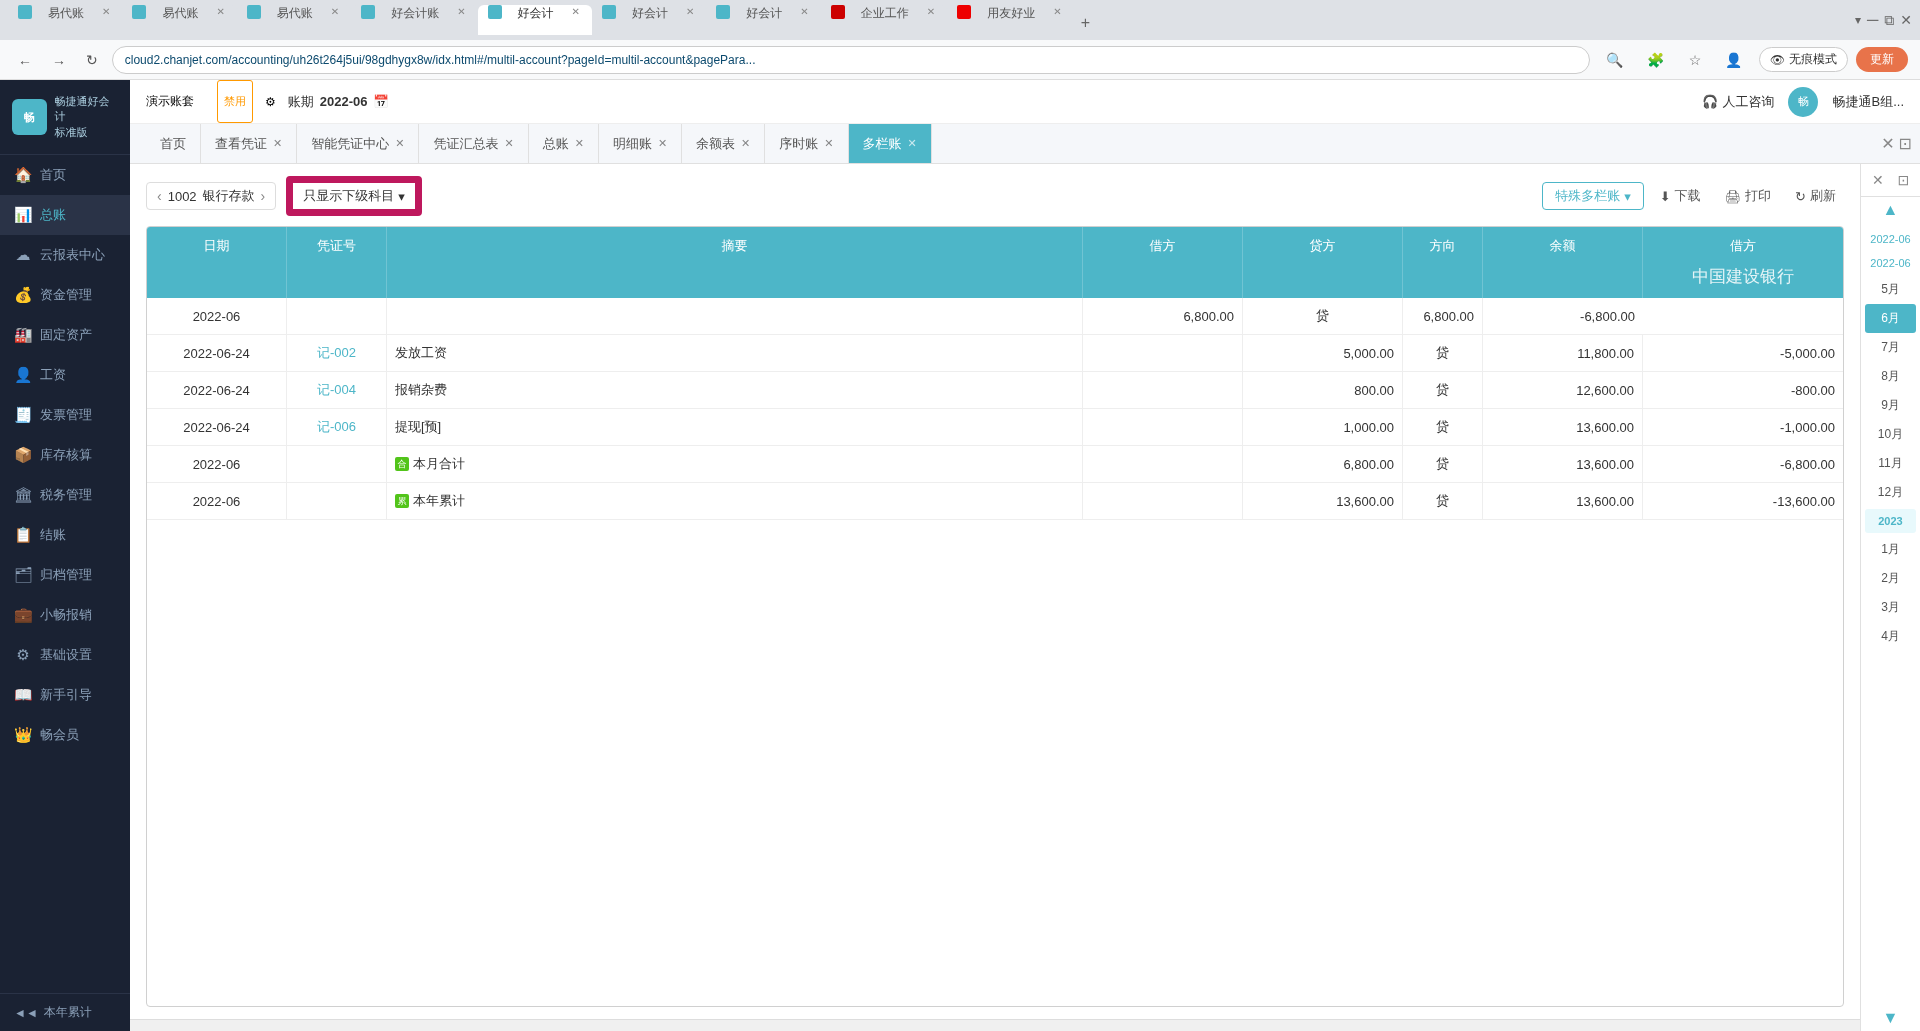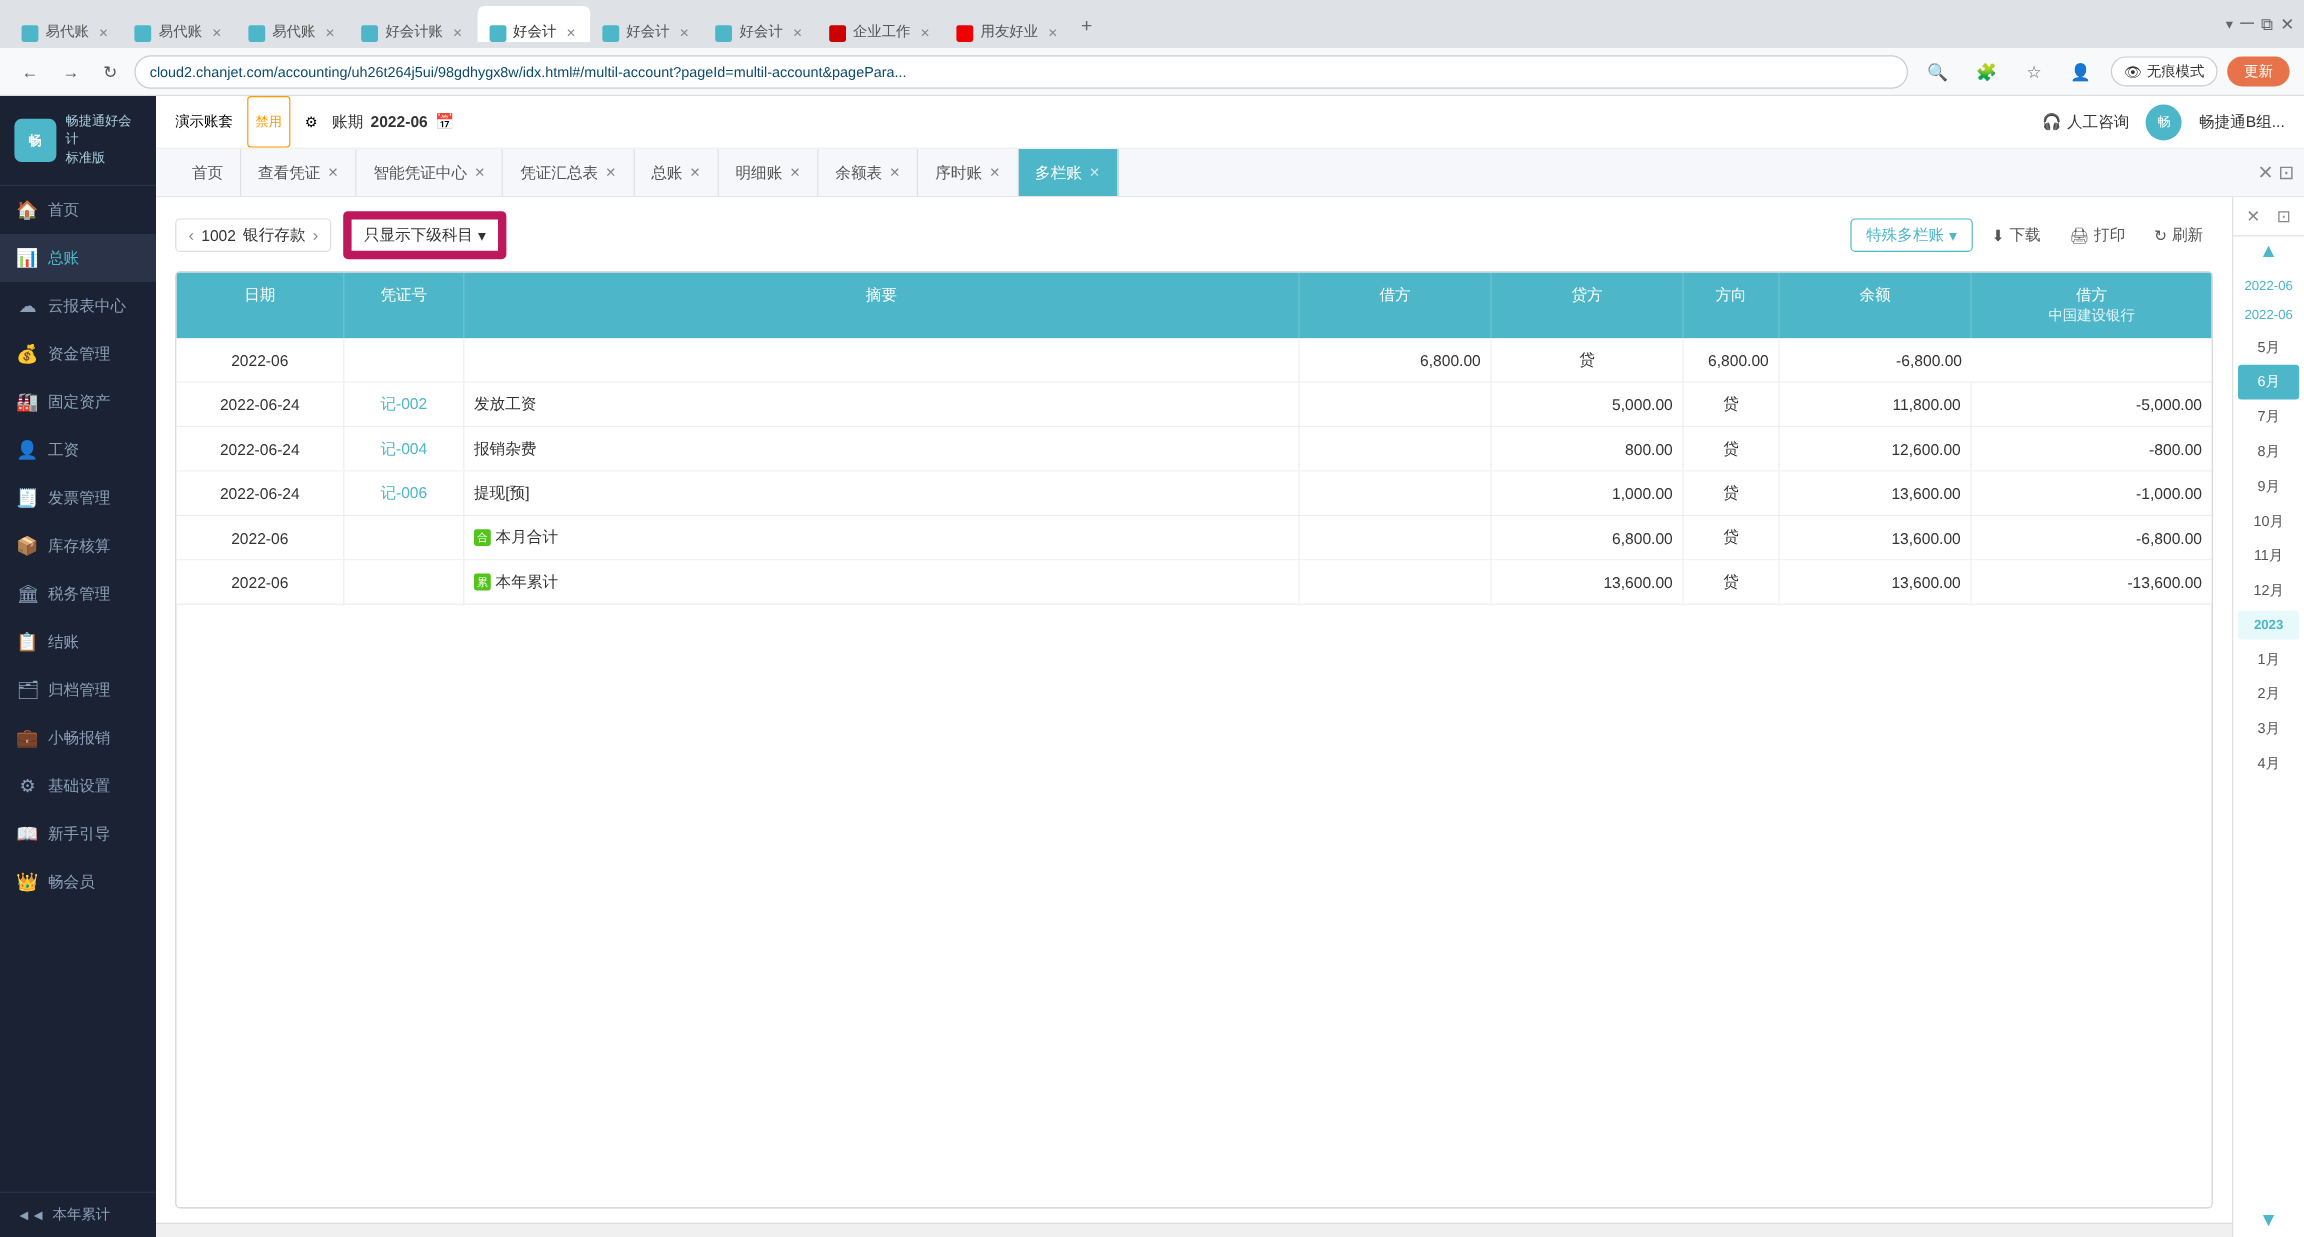--- a/index.html
+++ b/index.html
@@ -1,20 +1,20 @@
 <!DOCTYPE html>
 <html><head>
   <meta charset="utf-8">
   <style>
     * { box-sizing: border-box; margin: 0; padding: 0; }
     body { font-family: 'Microsoft YaHei', Arial, sans-serif; font-size: 12px; background: #f0f2f5; overflow: hidden; }
 
     
     .browser-chrome { background: #dee1e6; height: 40px; display: flex; align-items: center; padding: 0 8px; gap: 4px; }
-    .tab { display: flex; align-items: flex-end; height: 30px; padding: 0 10px; border-radius: 6px 6px 0 0; font-size: 12px; gap: 6px; cursor: pointer; background: #dee1e6; color: #555; white-space: nowrap; }
+    .tab { display: flex; align-items: flex-start; height: 30px; padding: 0 10px; border-radius: 6px 6px 0 0; font-size: 12px; gap: 16px; cursor: pointer; background: #dee1e6; color: #555; white-space: nowrap; }
     .tab.active { background: #fff; color: #333; }
     .tab-close { font-size: 10px; color: #888; cursor: pointer; padding: 1px 2px; border-radius: 3px; }
     .tab-icon { width: 14px; height: 14px; border-radius: 2px; display: inline-block; }
     .tabs-container { display: flex; align-items: flex-end; flex: 1; overflow: hidden; }
     .add-tab { display: flex; align-items: center; justify-content: center; width: 24px; height: 24px; border-radius: 4px; cursor: pointer; font-size: 16px; color: #666; }
     .nav-btn { padding: 4px 6px; cursor: pointer; color: #555; border-radius: 3px; font-size: 14px; }
 
     
     .address-bar { background: #f8f9fa; height: 40px; display: flex; align-items: center; padding: 0 12px; gap: 8px; border-bottom: 1px solid #ddd; }
     .address-input { flex: 1; height: 28px; border: 1px solid #ccc; border-radius: 14px; padding: 0 12px; font-size: 12px; background: #fff; color: #0c4a6e; }
@@ -34,21 +34,21 @@
     .sidebar-item { display: flex; align-items: center; gap: 8px; padding: 11px 14px; cursor: pointer; color: #8ba0b8; font-size: 13px; transition: all 0.2s; }
     .sidebar-item.active { background: #2a3347; color: #4db6c8; }
     .sidebar-item-icon { font-size: 15px; width: 18px; text-align: center; }
     .sidebar-footer { padding: 10px 14px; border-top: 1px solid #2a3347; cursor: pointer; color: #8ba0b8; font-size: 12px; display: flex; align-items: center; gap: 6px; }
 
     
     .main-content { flex: 1; background: #fff; display: flex; flex-direction: column; overflow: hidden; }
 
     
     .top-bar { height: 44px; display: flex; align-items: center; padding: 0 16px; background: #fff; border-bottom: 1px solid #eee; gap: 12px; }
-    .demo-badge { background: #fff; border: 1px solid #f90; color: #f90; border-radius: 3px; padding: 13px 6px; font-size: 11px; }
+    .demo-badge { background: #fff; border: 1px solid #f90; color: #f90; border-radius: 3px; padding: 13px 6px; font-size: 11px; margin-left: 11px; }
     .account-period { display: flex; align-items: center; gap: 6px; font-size: 13px; color: #333; }
     .top-bar-right { margin-left: auto; display: flex; align-items: center; gap: 14px; }
     .consult-btn { display: flex; align-items: center; gap: 4px; font-size: 13px; color: #333; cursor: pointer; }
     .user-avatar { width: 30px; height: 30px; background: #4db6c8; border-radius: 50%; display: flex; align-items: center; justify-content: center; font-size: 11px; color: #fff; cursor: pointer; }
     .user-name { font-size: 13px; color: #333; }
 
     
     .page-tabs { display: flex; align-items: center; background: #f5f7fa; border-bottom: 1px solid #e0e0e0; padding: 0 0 0 16px; height: 40px; overflow-x: auto; }
     .page-tab { display: flex; align-items: center; height: 40px; padding: 0 14px; font-size: 13px; color: #555; cursor: pointer; white-space: nowrap; border-right: 1px solid #e0e0e0; gap: 6px; }
     .page-tab.active { background: #4db6c8; color: #fff; }
@@ -65,21 +65,21 @@
     .filter-select { display: flex; align-items: center; gap: 4px; border: 7px solid #be185d; border-radius: 4px; padding: 4px 10px; font-size: 13px; color: #333; background: #fff; cursor: pointer; }
     .controls-right { margin-left: auto; display: flex; align-items: center; gap: 8px; }
     .multi-col-btn { border: 1px solid #4db6c8; color: #4db6c8; border-radius: 4px; padding: 4px 12px; font-size: 13px; cursor: pointer; display: flex; align-items: center; gap: 4px; background: #fff; }
     .action-btn { display: flex; align-items: center; gap: 4px; color: #555; font-size: 13px; cursor: pointer; padding: 4px 8px; }
 
     
     .ledger-table { border: 1px solid #d0d0d0; border-radius: 4px; overflow: hidden; flex: 1; }
     .table-header { background: #4db6c8; color: #fff; display: grid; grid-template-columns: 140px 100px 1fr 160px 160px 80px 160px 200px; font-size: 13px; }
     .th { padding: 10px 8px; text-align: center; border-right: 1px solid rgba(255,255,255,0.2); }
     .th:last-child { border-right: none; }
-    .th-sub { font-size: 12px; color: rgba(255,255,255,0.85); margin-top: 0; }
+    .th-sub { font-size: 17px; color: rgba(255,255,255,0.85); margin-top: 10px; }
     .table-row { display: grid; grid-template-columns: 140px 100px 1fr 160px 160px 80px 160px 200px; border-bottom: 1px solid #eee; font-size: 13px; background: #fff; }
     .td { padding: 9px 8px; text-align: center; border-right: 1px solid #eee; color: #333; display: flex; align-items: center; justify-content: center; }
     .td:last-child { border-right: none; }
     .td.left { justify-content: flex-start; }
     .td.right { justify-content: flex-end; }
     .td a { color: #4db6c8; text-decoration: none; cursor: pointer; }
     .summary-icon { width: 14px; height: 14px; background: #52c41a; border-radius: 2px; color: #fff; font-size: 9px; display: inline-flex; align-items: center; justify-content: center; margin-right: 4px; flex-shrink: 0; }
 
     
     .right-panel { width: 60px; background: #fff; border-left: 1px solid #e0e0e0; display: flex; flex-direction: column; }

